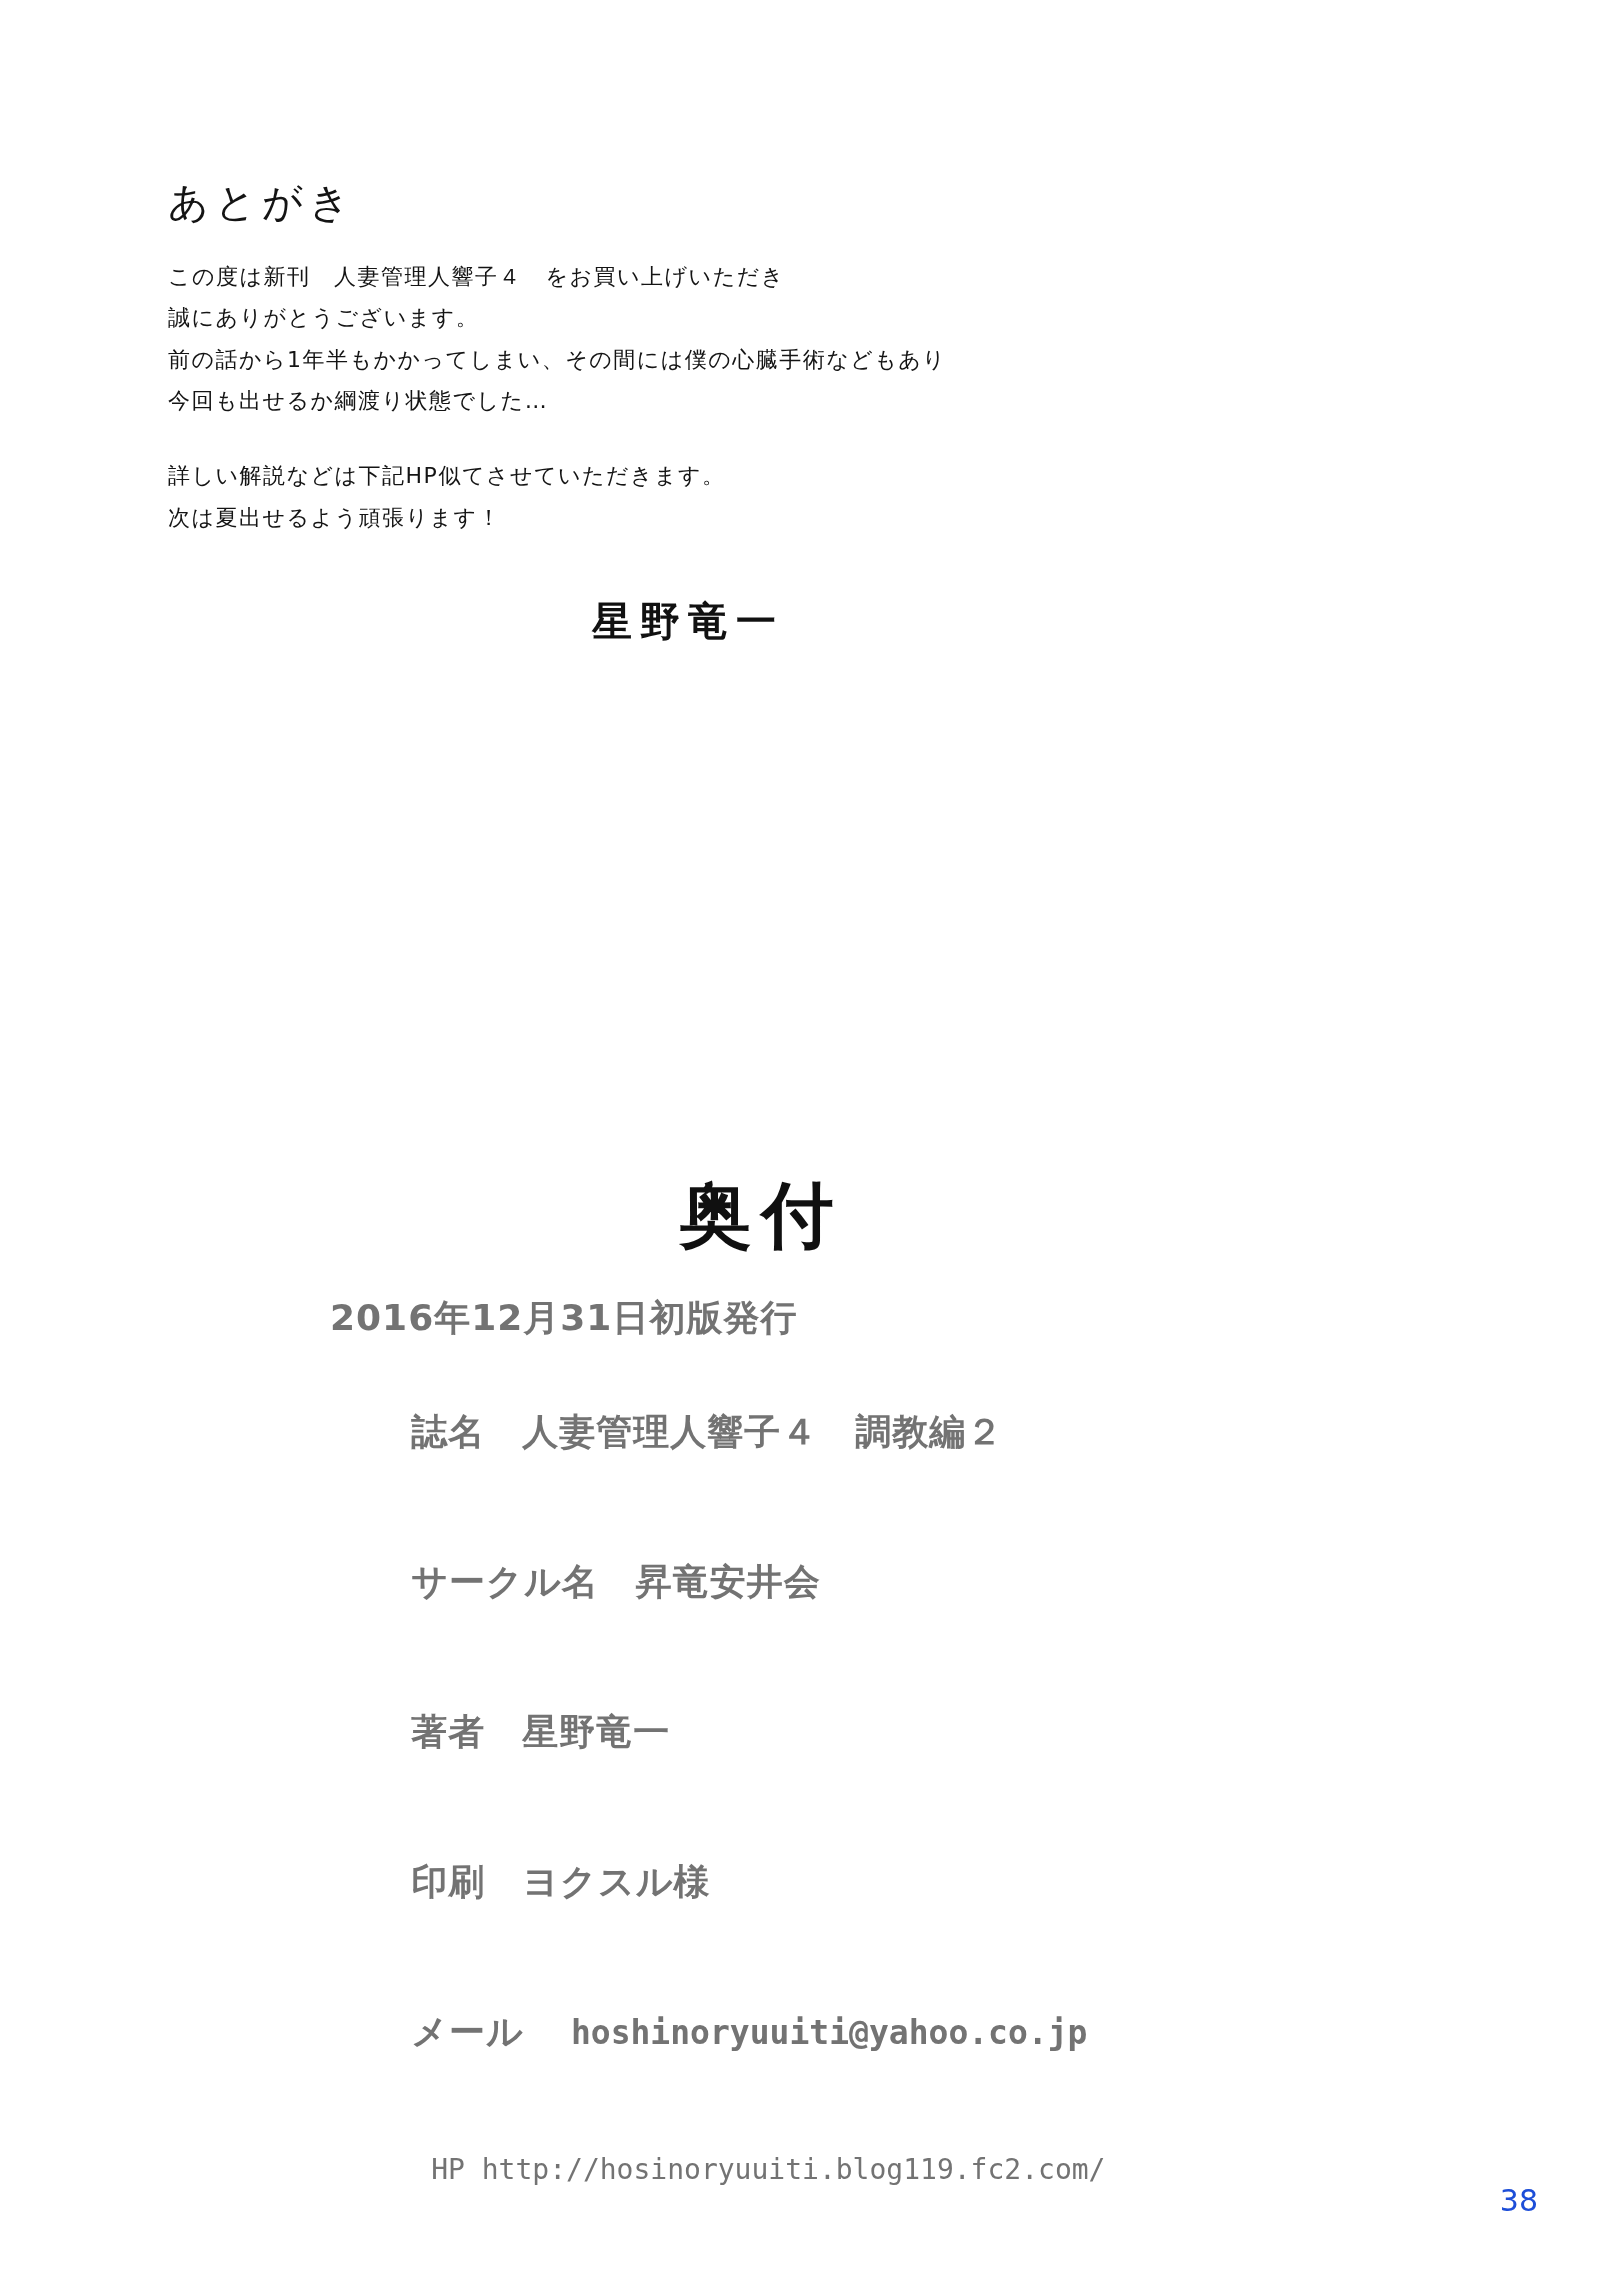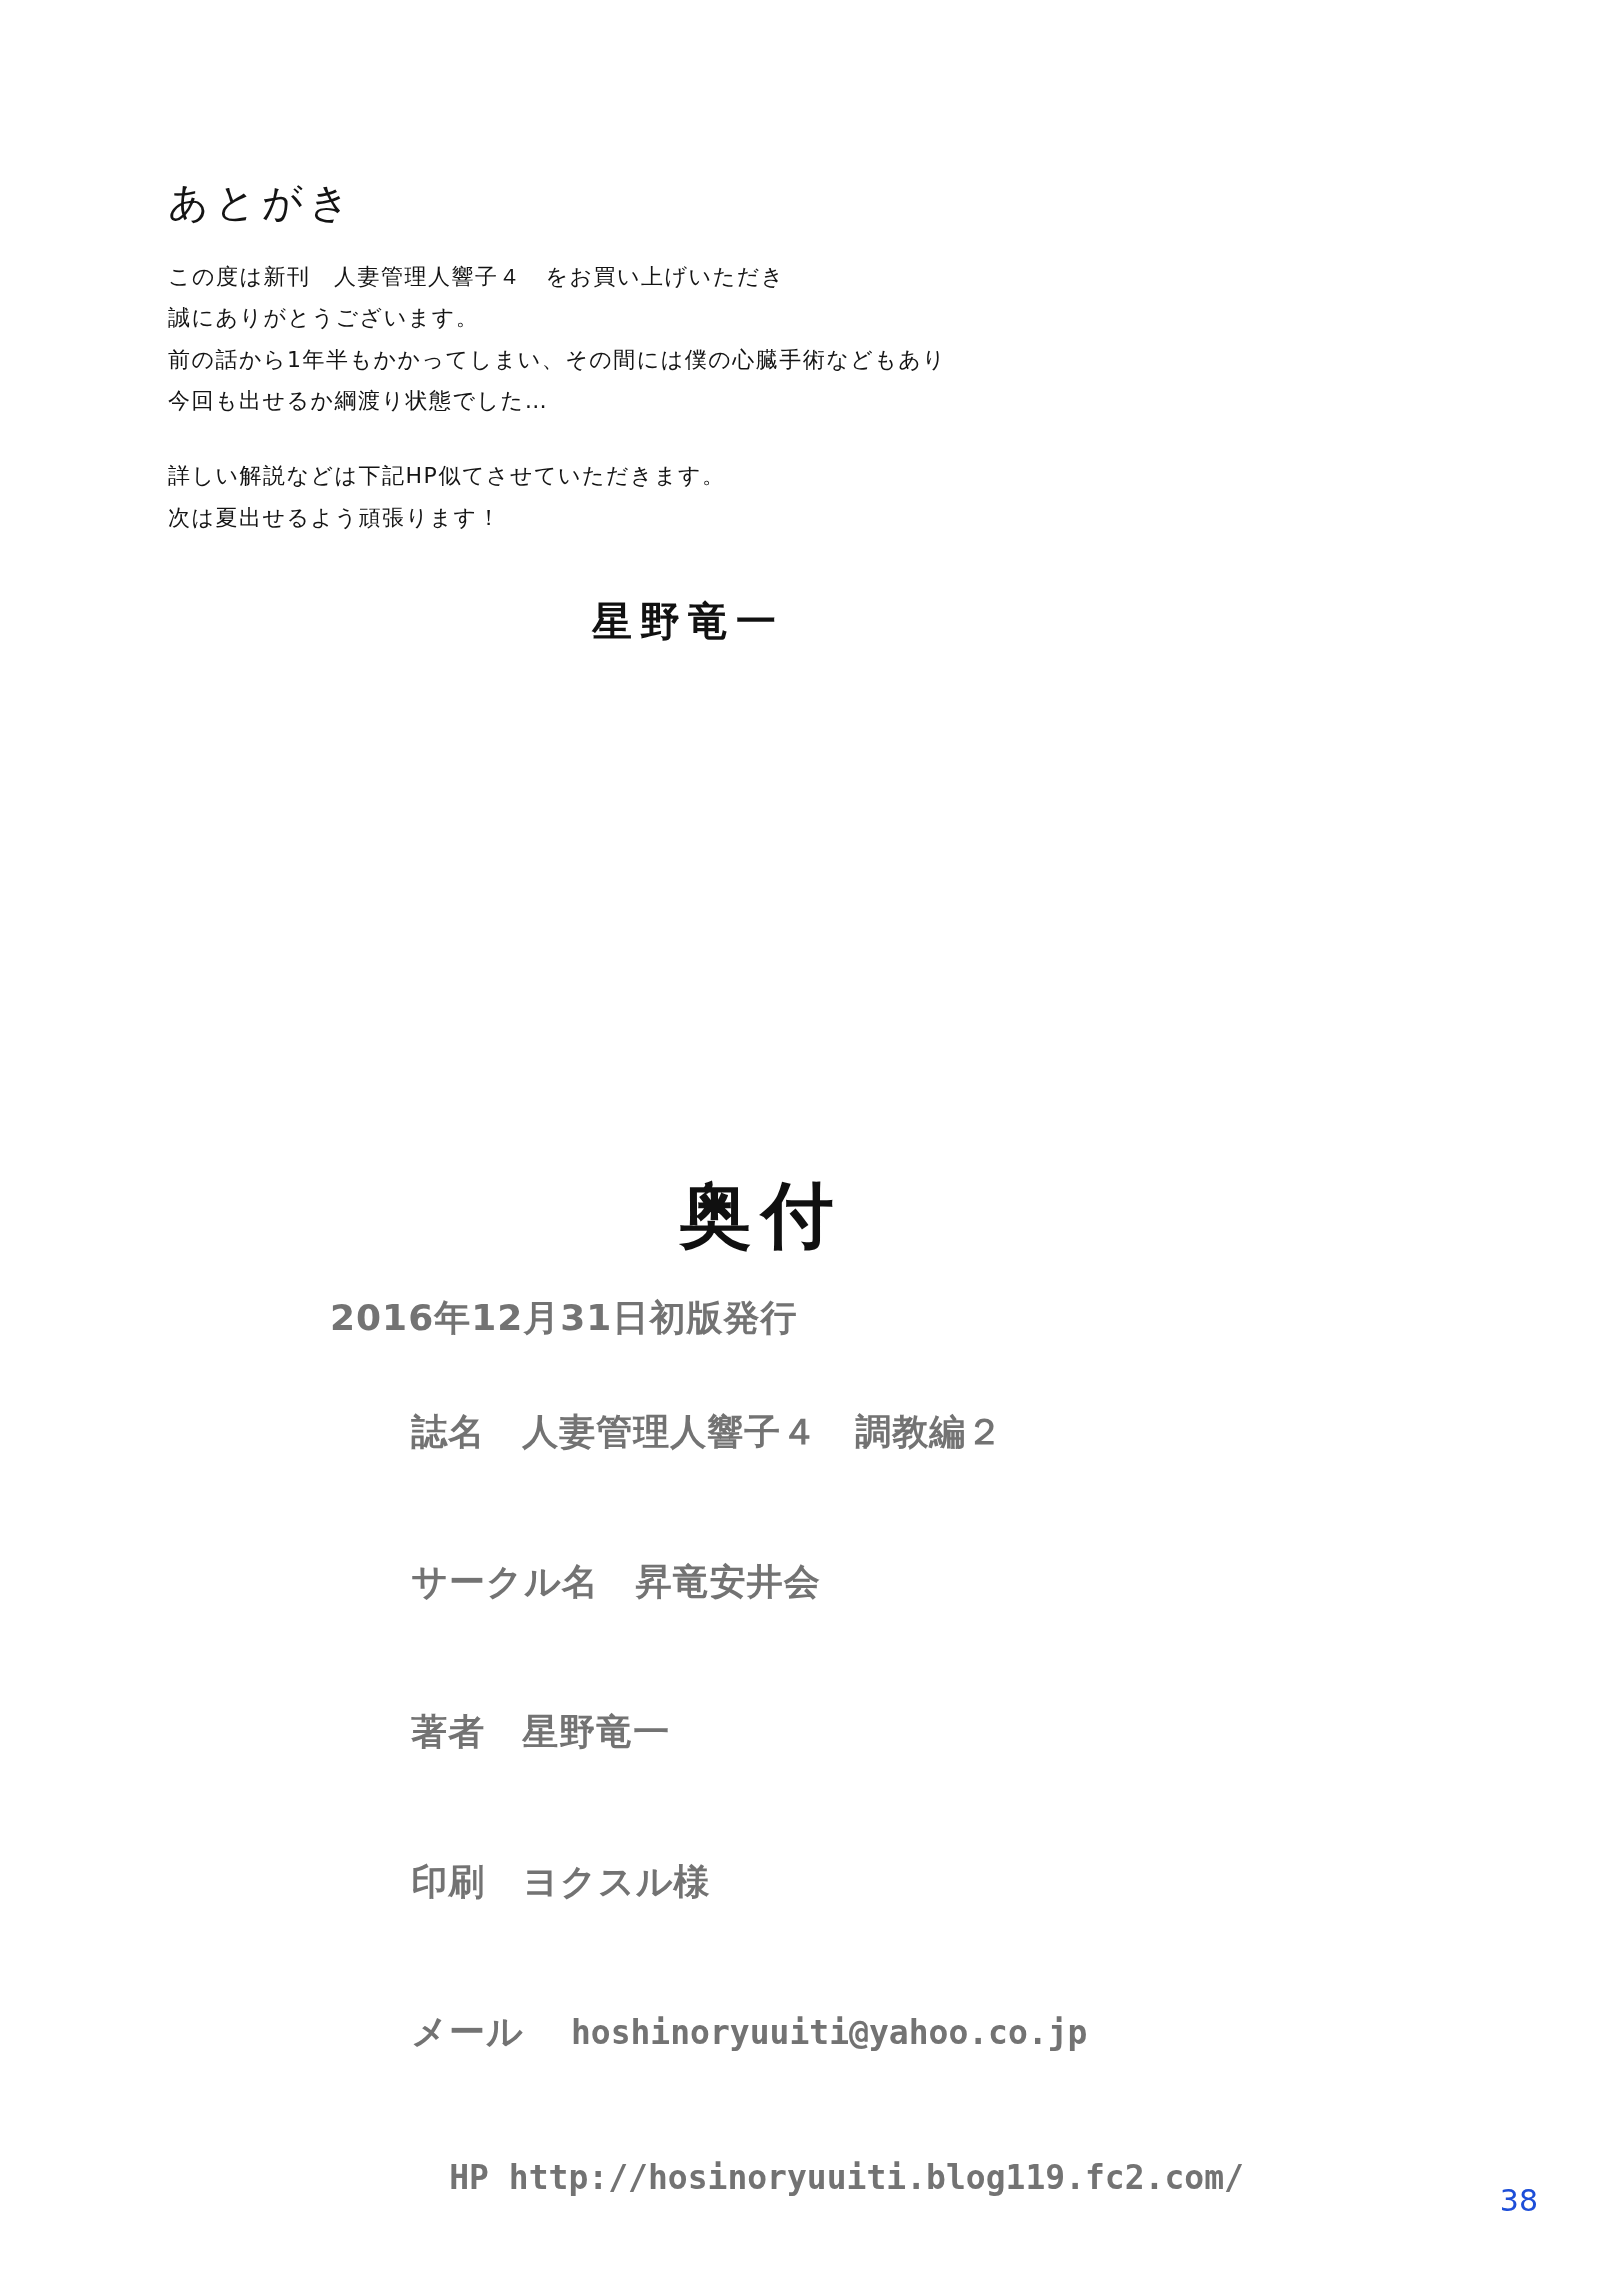--- a/index.html
+++ b/index.html
@@ -76,22 +76,22 @@
     font-size: 36px;
     font-weight: bold;
     line-height: 1.0;
     letter-spacing: 1px;
     margin-bottom: 42px;
     white-space: pre;
     color: #737373;
   }
   .colophon-line.mono {
     font-family: "DejaVu Sans Mono", "Liberation Mono", monospace;
-    font-weight: bold;
-    font-size: 33px;
+    font-weight: normal;
+    font-size: 28px;
     letter-spacing: 0px;
   }
   .colophon-line .mono-part {
     font-family: "DejaVu Sans Mono", "Liberation Mono", monospace;
     font-size: 33px;
     letter-spacing: 0px;
     margin-left: 10px;
   }
 
   

